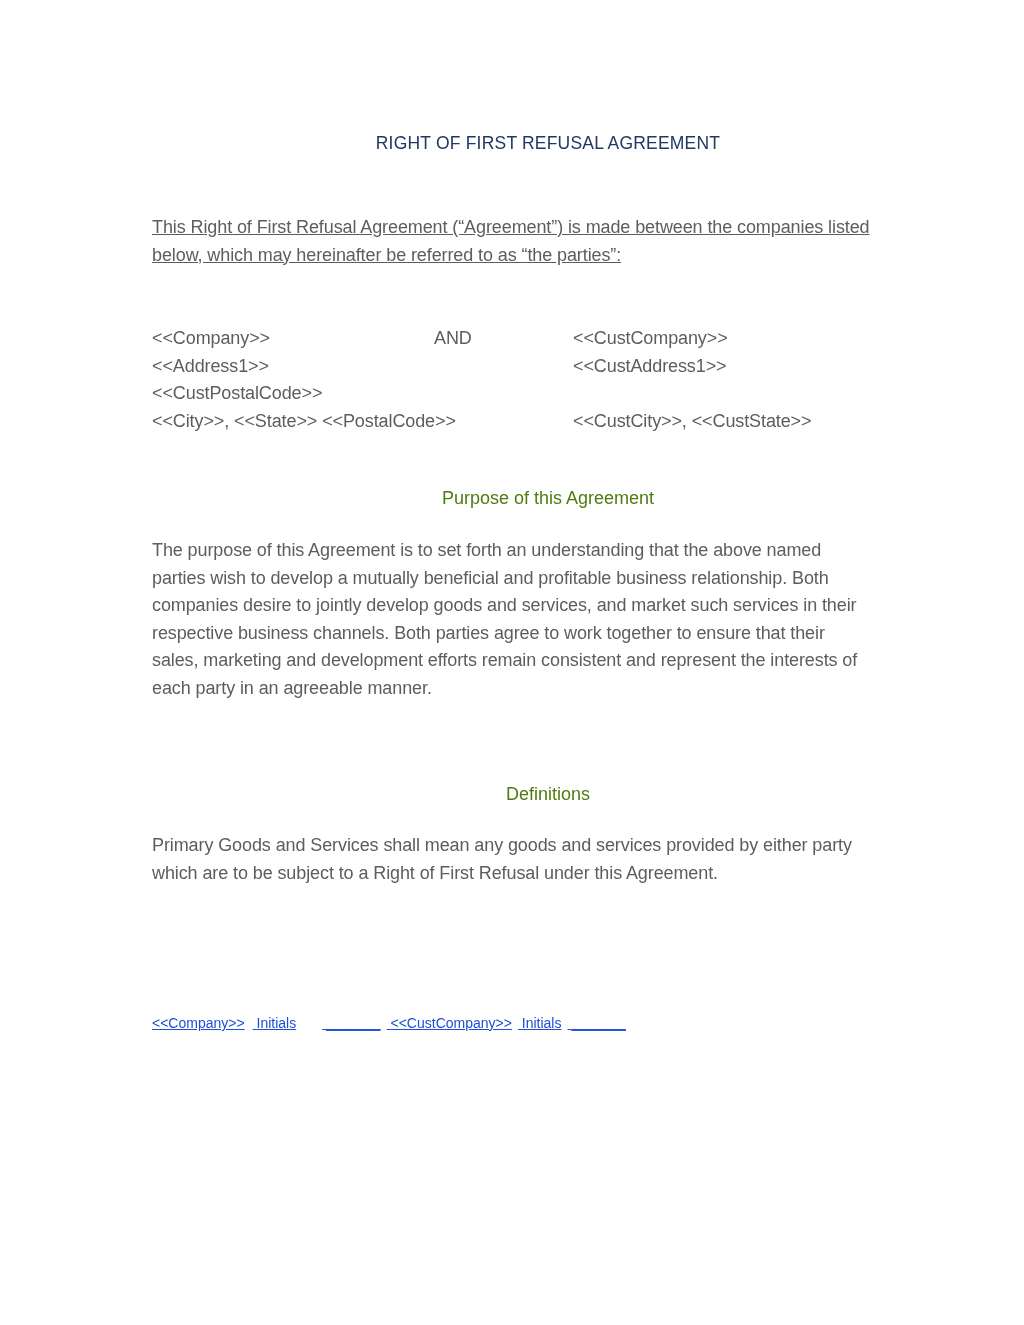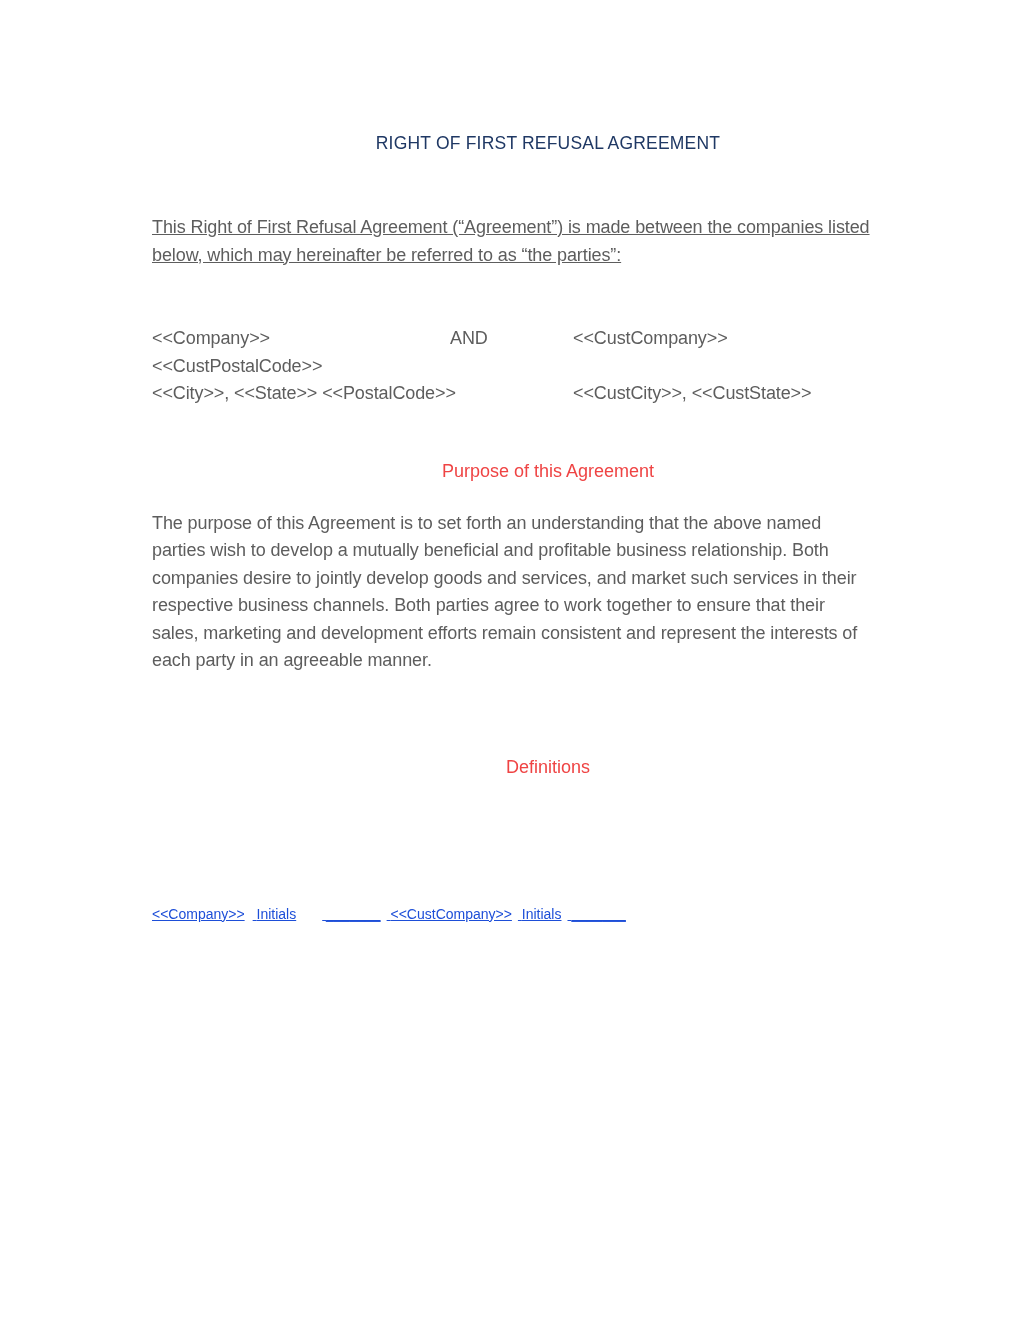--- a/index.html
+++ b/index.html
@@ -33,29 +33,29 @@
     font-size: 18px;
     line-height: 27.5px;
     letter-spacing: -0.1px;
     max-width: 722px;
   }
   .intro { margin-top: 61px; text-decoration: underline; }
   .parties { margin-top: 56px; font-size: 18px; line-height: 27.5px; letter-spacing: -0.1px; }
   .prow { position: relative; height: 27.5px; }
   .prow span { position: absolute; top: 0; white-space: nowrap; }
   .col-left   { left: 0; }
-  .col-middle { left: 298px; }
+  .col-middle { left: 282px; }
   .col-right  { left: 421px; }
   .section-heading {
     margin: 0;
     font-size: 18px;
     font-weight: 400;
     line-height: 22px;
     text-align: center;
-    color: #ef4444;
+    color: #4d7c0f;
   }
   .purpose-heading { margin-top: 52px; }
   .purpose-body { margin-top: 28px; }
   .definitions-heading { margin-top: 81px; }
   .def-par-1 { margin-top: 57px; }
   .def-par-2 { margin-top: 27px; }
   .footer {
     margin-top: 127px;
     font-size: 14px;
     line-height: 18px;
@@ -76,35 +76,40 @@
 
   <p class="body-text intro">This Right of First Refusal Agreement (“Agreement”) is made between the companies listed below, which may hereinafter be referred to as “the parties”:</p>
 
   <div class="parties">
     <div class="prow">
       <span class="col-left">&lt;&lt;Company&gt;&gt;</span>
       <span class="col-middle">AND</span>
       <span class="col-right">&lt;&lt;CustCompany&gt;&gt;</span>
     </div>
     <div class="prow">
+      <span class="col-left">&lt;&lt;Address1&gt;&gt;</span>
+      <span class="col-right">&lt;&lt;CustAddress1&gt;&gt;</span>
+    </div>
+    <div class="prow">
       <span class="col-left">&lt;&lt;CustPostalCode&gt;&gt;</span>
     </div>
     <div class="prow">
       <span class="col-left">&lt;&lt;City&gt;&gt;, &lt;&lt;State&gt;&gt; &lt;&lt;PostalCode&gt;&gt;</span>
       <span class="col-right">&lt;&lt;CustCity&gt;&gt;, &lt;&lt;CustState&gt;&gt;</span>
     </div>
   </div>
 
   <h2 class="section-heading purpose-heading">Purpose of this Agreement</h2>
 
   <p class="body-text purpose-body">The purpose of this Agreement is to set forth an understanding that the above named parties wish to develop a mutually beneficial and profitable business relationship. Both companies desire to jointly develop goods and services, and market such services in their respective business channels. Both parties agree to work together to ensure that their sales, marketing and development efforts remain consistent and represent the interests of each party in an agreeable manner.</p>
 
   <h2 class="section-heading definitions-heading">Definitions</h2>
 
 
+  <p class="body-text def-par-2">Primary Goods and Services shall mean any goods and services provided by either party which are to be subject to a Right of First Refusal under this Agreement.</p>
 
   <div class="footer">
     <span class="gap-sm">&lt;&lt;Company&gt;&gt;</span>
     <span class="gap-lg">Initials</span>
     <span class="gap-xs">_______</span>
     <span class="gap-xs">&lt;&lt;CustCompany&gt;&gt;</span>
     <span class="gap-xs">Initials</span>
     <span>_______</span>
   </div>
 

